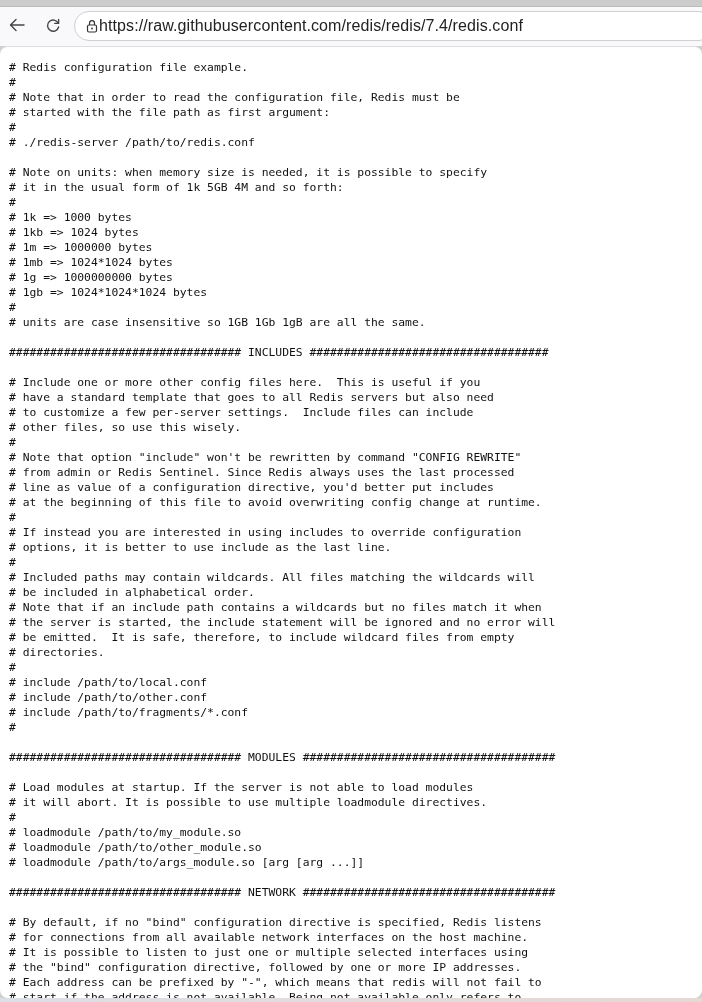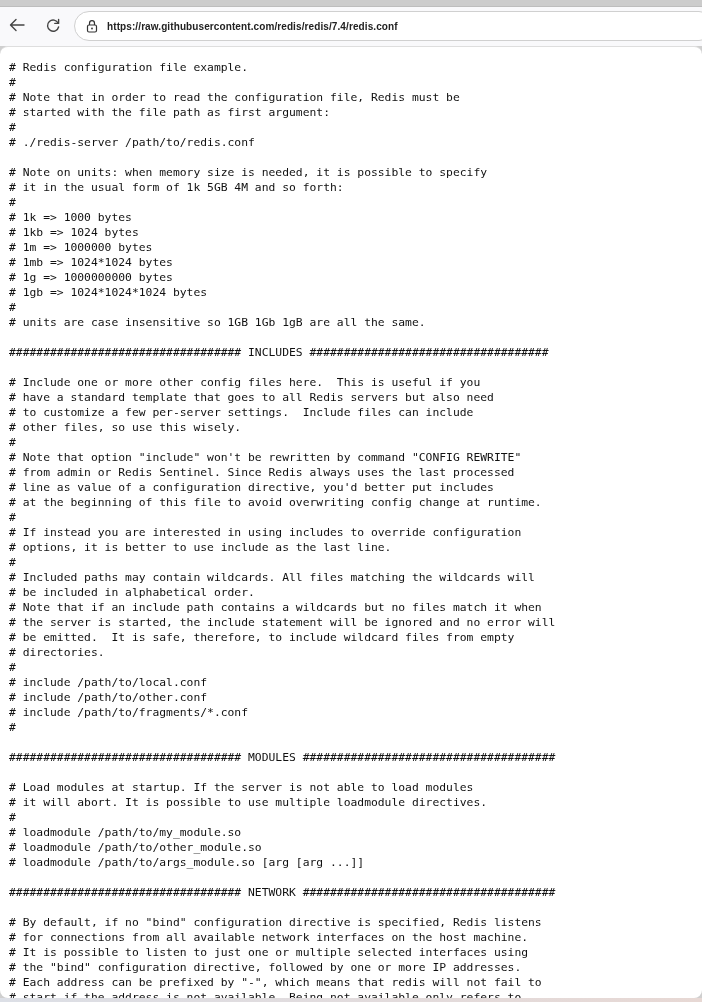--- a/index.html
+++ b/index.html
@@ -30,24 +30,23 @@
     position: absolute; left: 74px; top: 4px; width: 640px; height: 30px;
     background: #ffffff; border: 1px solid #d0d0d0; border-radius: 16px;
     box-sizing: border-box;
     display: flex; align-items: center;
   }
   .lock {
     margin-left: 10px; width: 14px; height: 14px;
     display: flex; align-items: center; justify-content: center;
   }
   .url-text {
-    margin-left: 8px; font-size: 10px; color: #222;
+    font-size: 16px; color: #222;
     font-family: "Liberation Sans", sans-serif; letter-spacing: 0.1px;
     white-space: nowrap;
-    font-weight: bold;
   }
   .page {
     position: absolute; left: 0; top: 46px; width: 702px; height: 952px;
     background: #ffffff;
     border-radius: 8px 8px 8px 8px;
     border-top: 1px solid #dedede;
     box-sizing: border-box;
     overflow: hidden;
   }
   .bottom-strip {

